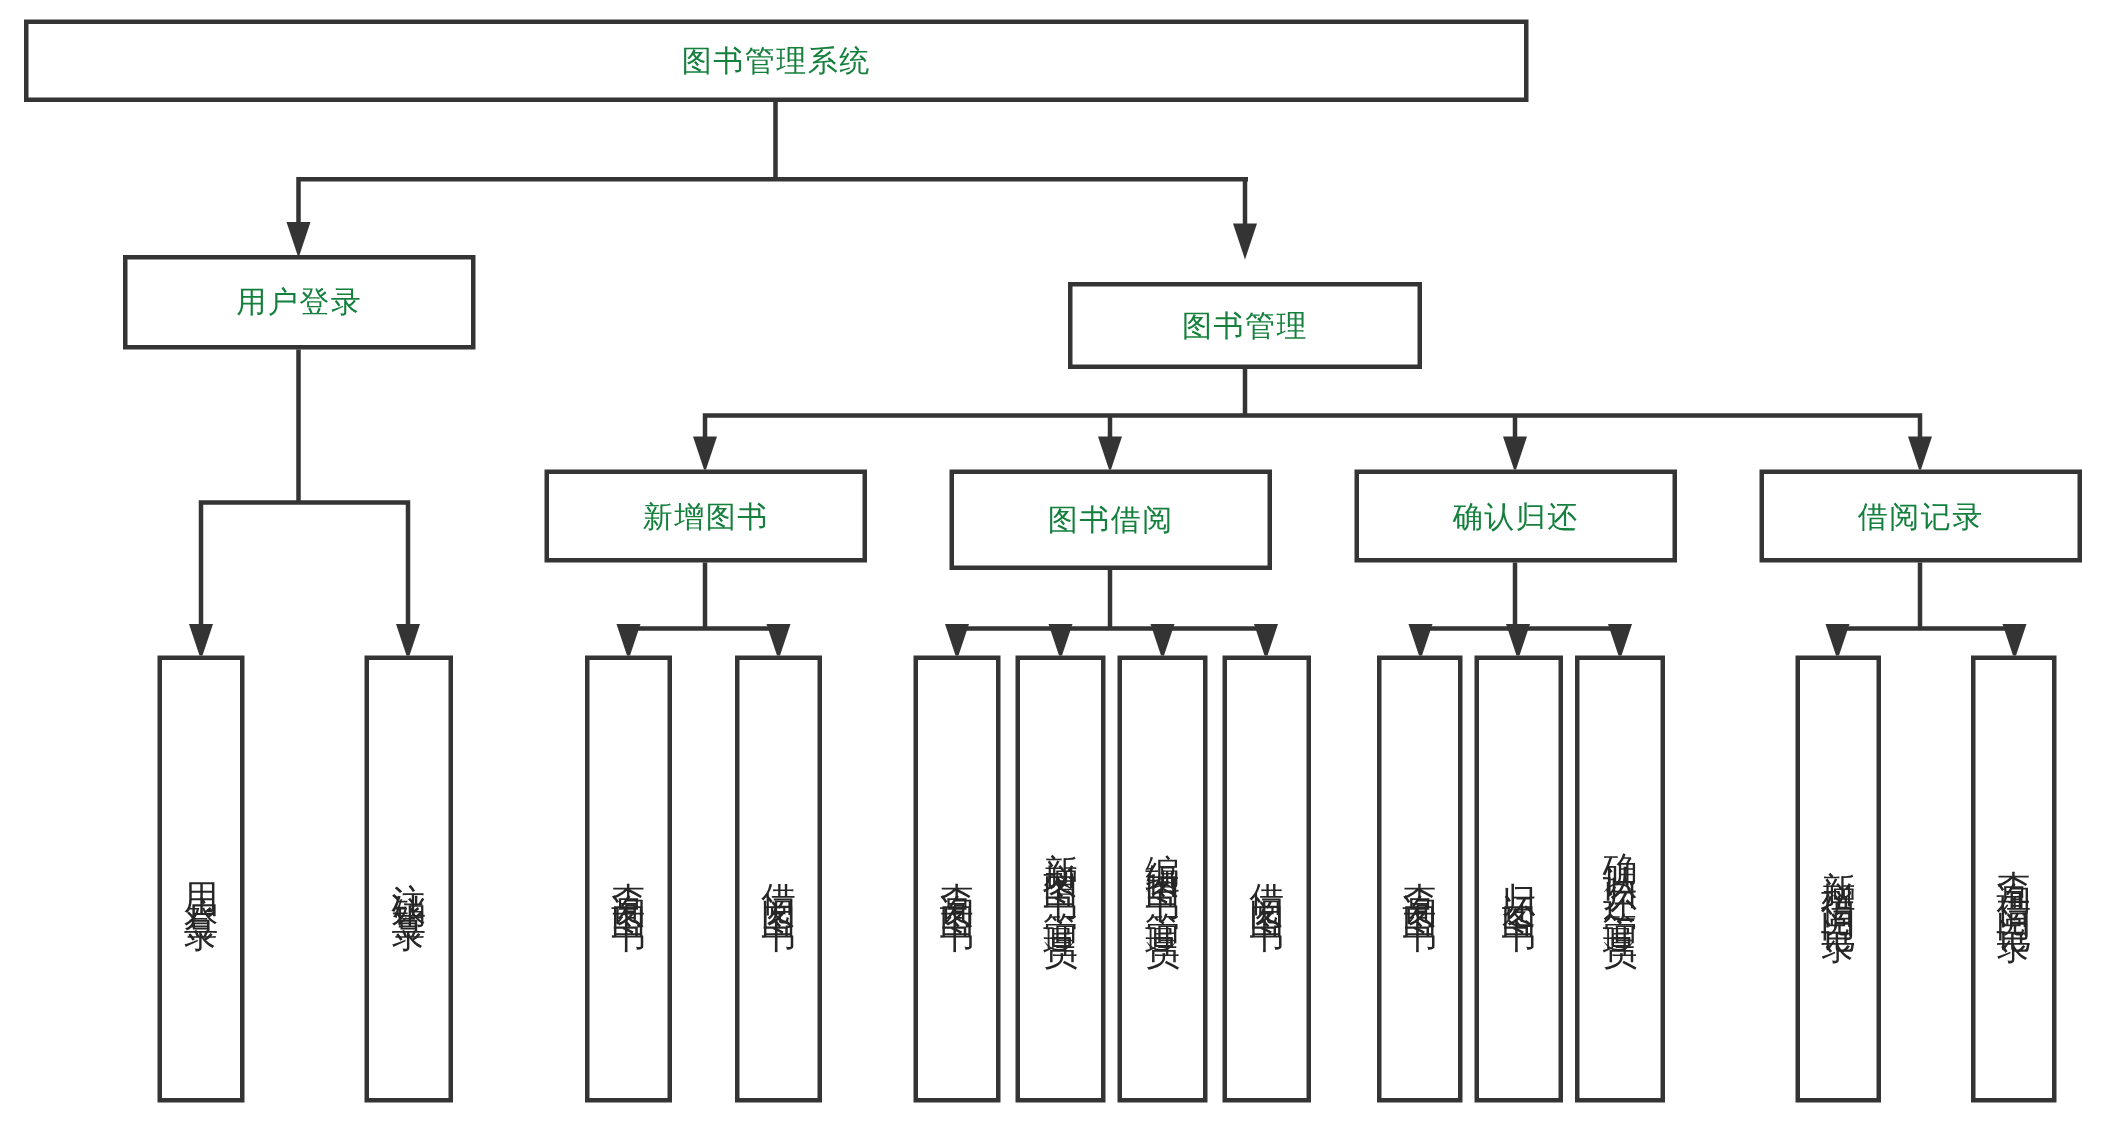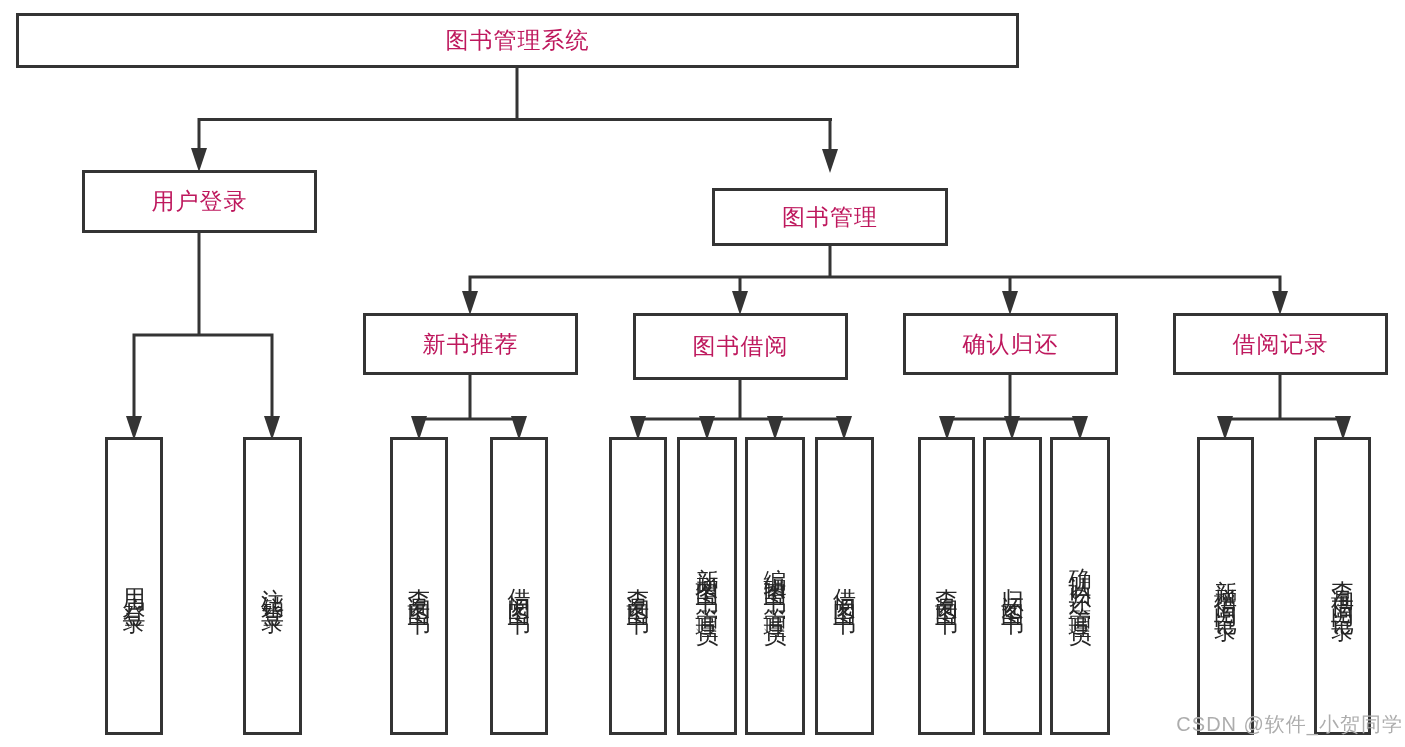--- a/index.html
+++ b/index.html
@@ -14,22 +14,22 @@
   .box{
     position:absolute;
     box-sizing:border-box;
     border:3px solid #343434;
     background:#ffffff;
     display:flex;
     align-items:center;
     justify-content:center;
   }
   .hbox span{
-    font-size:23px;
-    color:#be185d;
+    font-size:20px;
+    color:#15803d;
     letter-spacing:1px;
     white-space:nowrap;
     text-align:center;
   }
   .vbox span{
     writing-mode:vertical-rl;
     text-orientation:mixed;
     font-size:23px;
     letter-spacing:8px;
     color:#262626;
@@ -103,21 +103,21 @@
   </div>
 
   <div class="box hbox" style="left:82px;top:170px;width:235px;height:63px">
     <span>用户登录</span>
   </div>
   <div class="box hbox" style="left:712px;top:188px;width:236px;height:58px">
     <span>图书管理</span>
   </div>
 
   <div class="box hbox" style="left:363px;top:313px;width:215px;height:62px">
-    <span>新书推荐</span>
+    <span>新增图书</span>
   </div>
   <div class="box hbox" style="left:633px;top:313px;width:215px;height:67px">
     <span>图书借阅</span>
   </div>
   <div class="box hbox" style="left:903px;top:313px;width:215px;height:62px">
     <span>确认归还</span>
   </div>
   <div class="box hbox" style="left:1173px;top:313px;width:215px;height:62px">
     <span>借阅记录</span>
   </div>
@@ -159,15 +159,14 @@
     <span>确认归还（管理员）</span>
   </div>
 
   <div class="box vbox" style="left:1197px;top:437px;width:57px;height:298px">
     <span>新增借阅记录</span>
   </div>
   <div class="box vbox" style="left:1314px;top:437px;width:57px;height:298px">
     <span>查询借阅记录</span>
   </div>
 
-  <div class="watermark">CSDN @软件_小贺同学</div>
 
 </div>
 
 </body></html>

